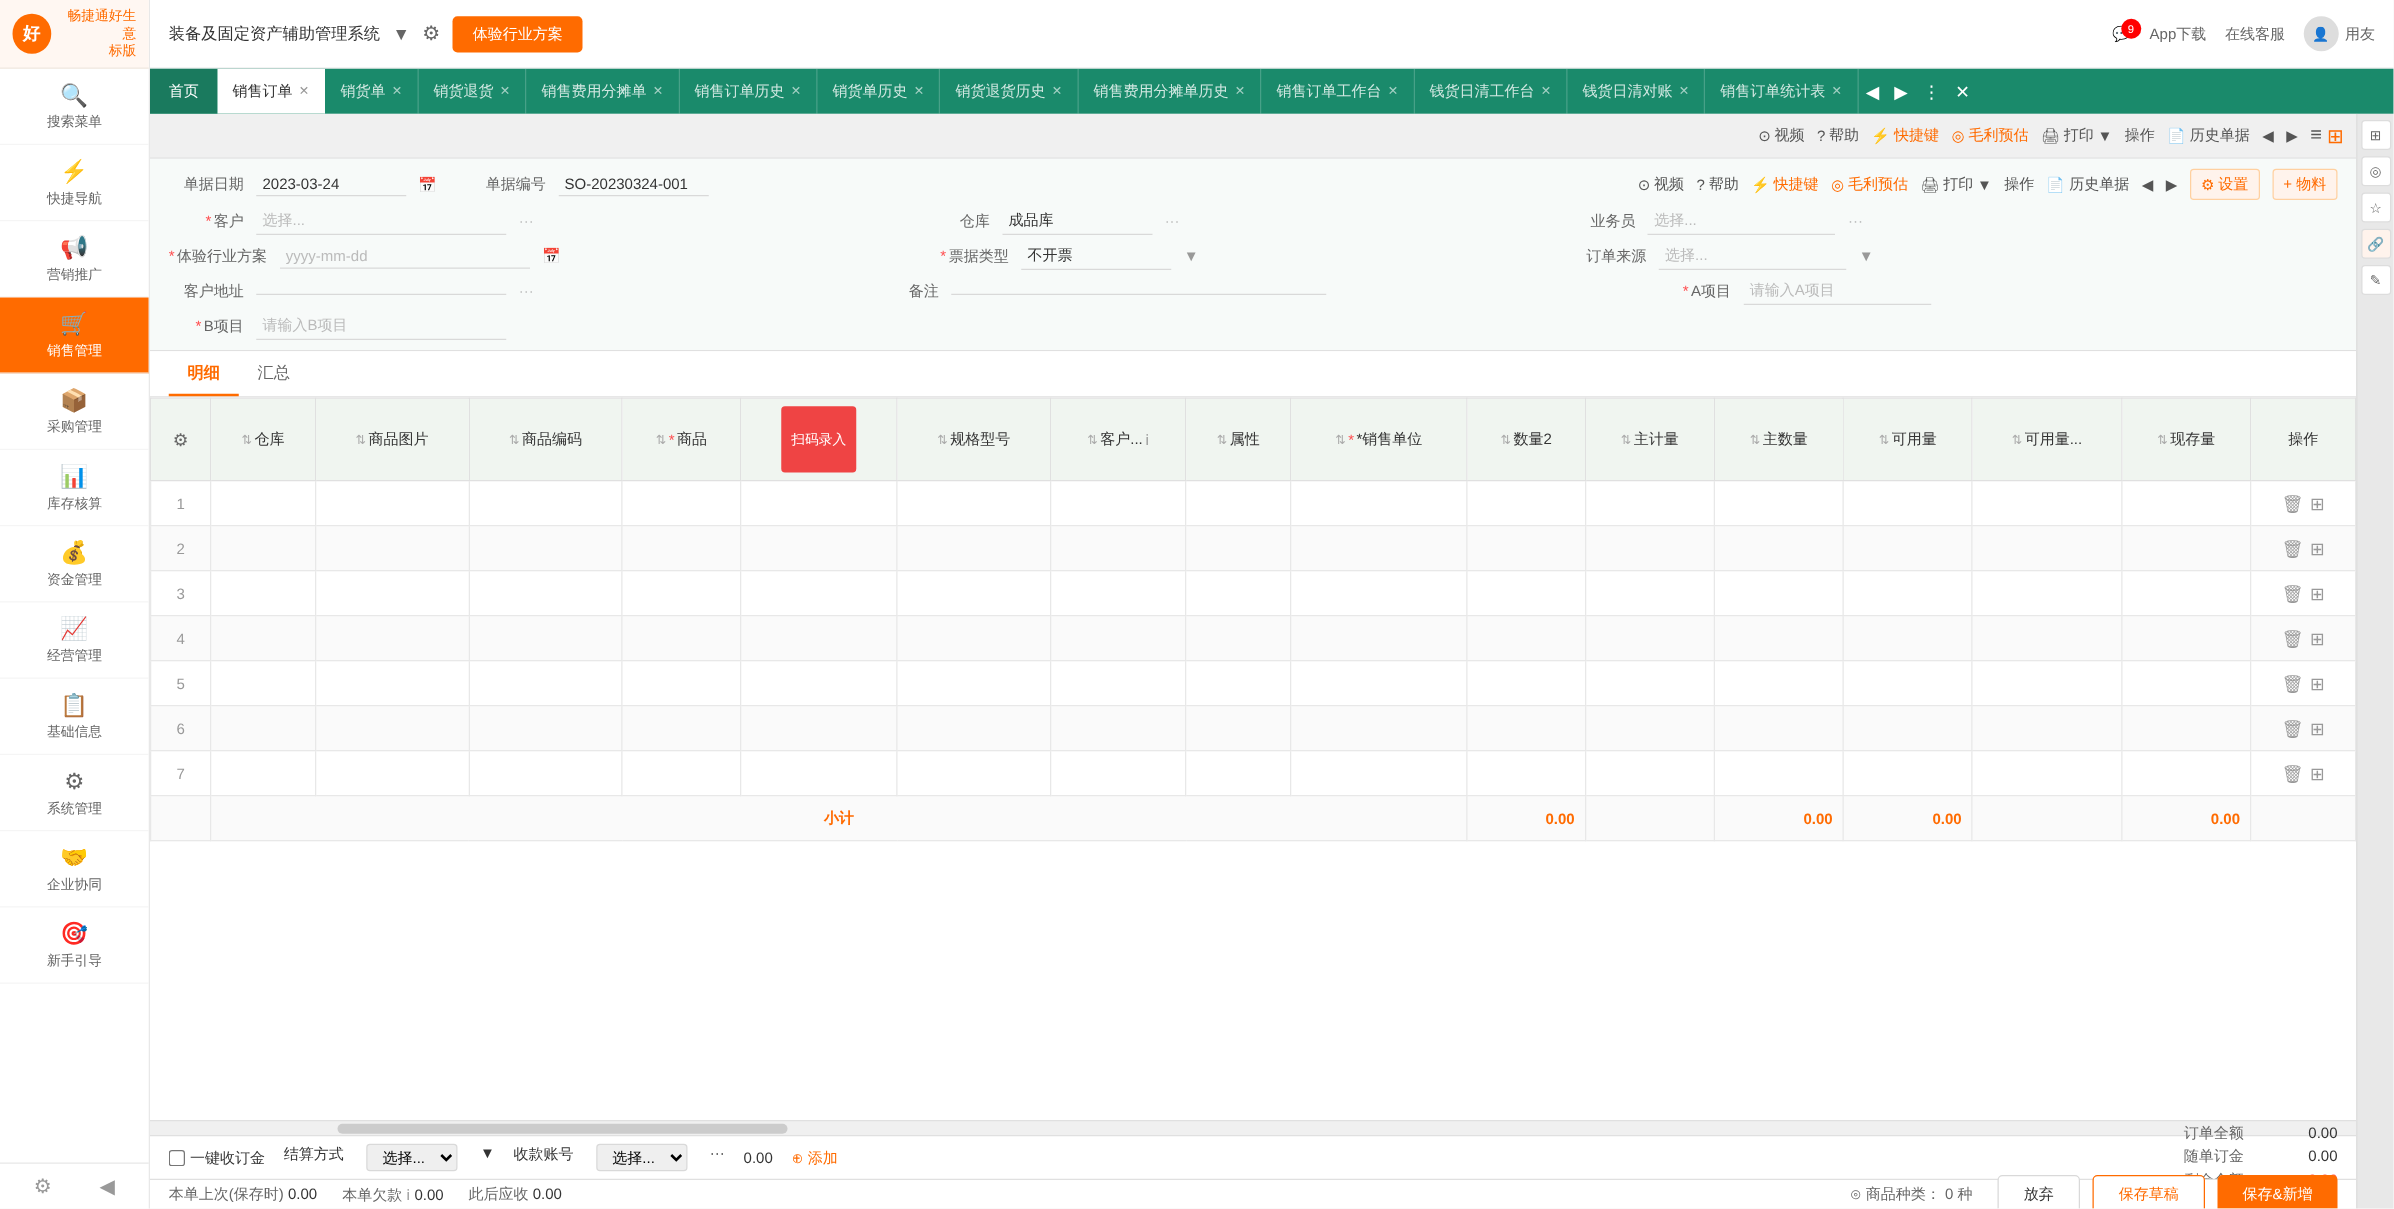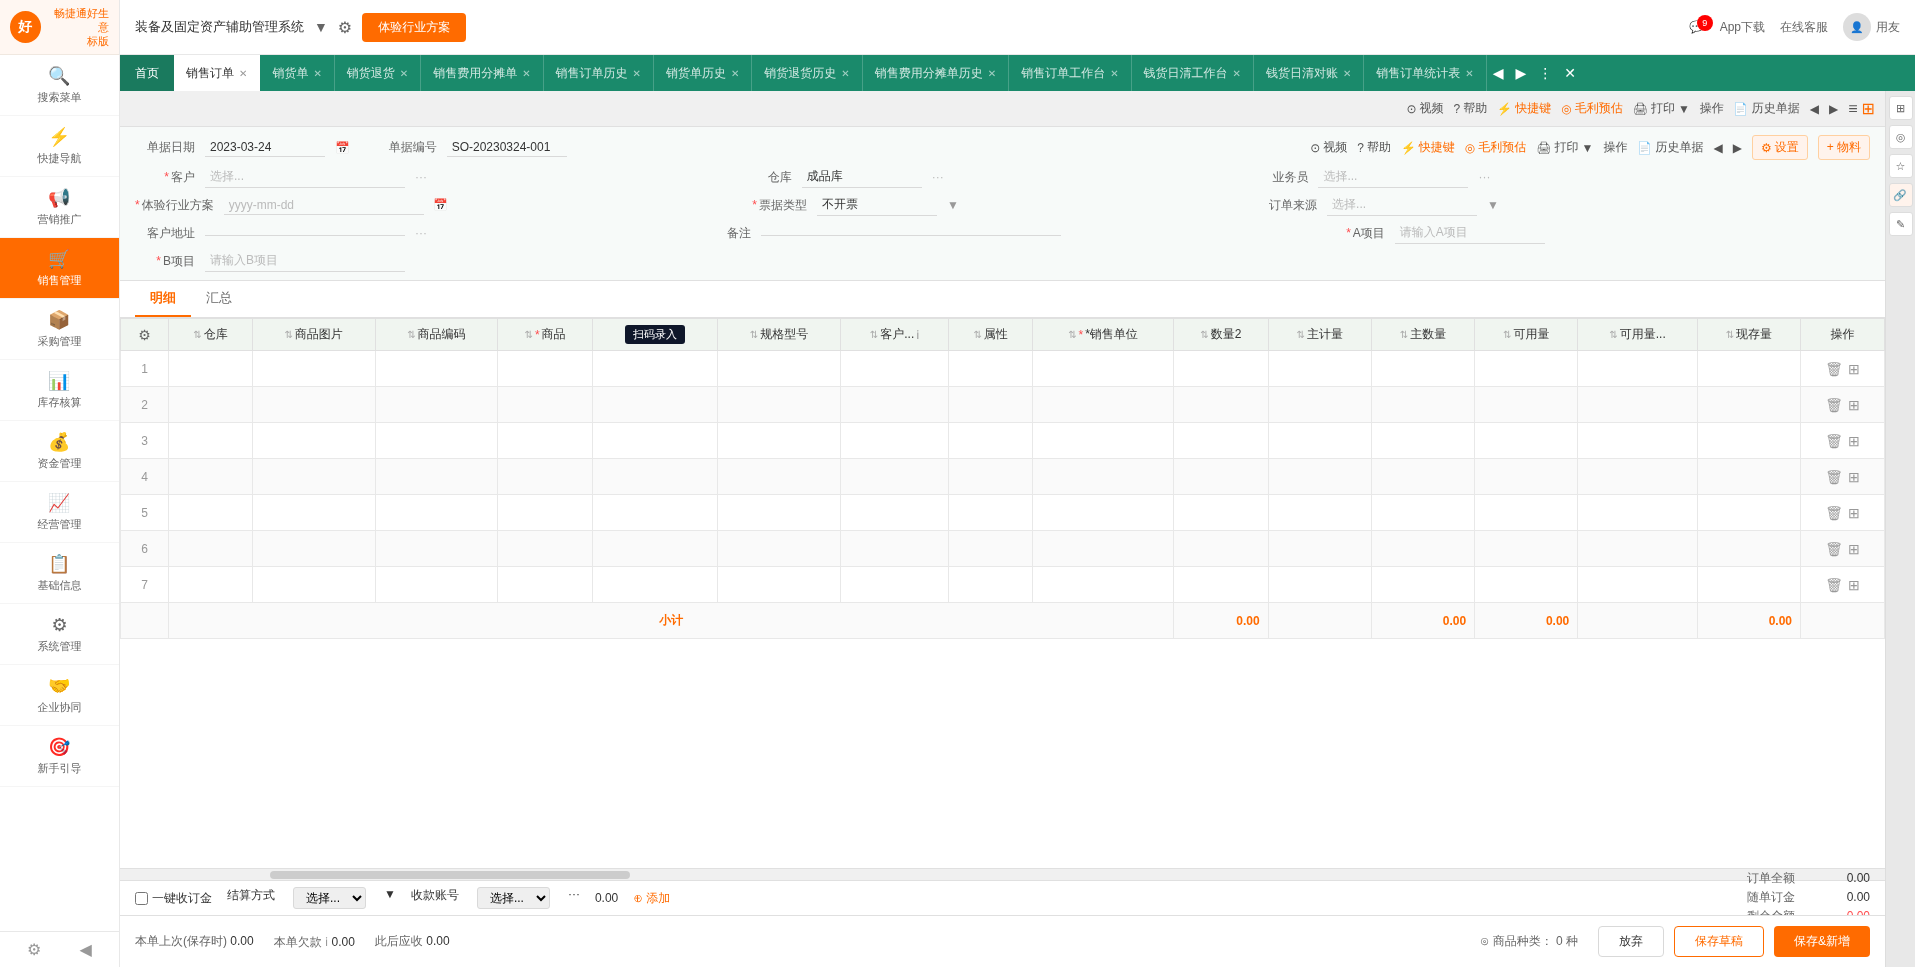--- a/index.html
+++ b/index.html
@@ -68,42 +68,42 @@
     .detail-tab { padding: 8px 15px; font-size: 13px; cursor: pointer; color: #666; border-bottom: 2px solid transparent; }
     .detail-tab.active { color: #ff6b00; border-bottom-color: #ff6b00; font-weight: bold; }
 
     
     .table-container { flex: 1; overflow: auto; }
     .data-table { width: 100%; border-collapse: collapse; font-size: 12px; }
     .data-table th { background: #f0f5f0; border: 1px solid #e0e0e0; padding: 6px 8px; text-align: center; color: #333; font-weight: normal; white-space: nowrap; position: sticky; top: 0; z-index: 2; }
     .data-table th .sort-icon { color: #aaa; font-size: 10px; }
     .data-table td { border: 1px solid #e8e8e8; padding: 6px 8px; text-align: center; color: #333; height: 36px; }
     .data-table tr:nth-child(even) td { background: #fafafa; }
-    .scan-btn { background: #0f172a; color: white; border: none; padding: 2px 8px; border-radius: 3px; font-size: 11px; cursor: pointer; }
+    .scan-btn { background: #ef4444; color: white; border: none; padding: 19px 8px; border-radius: 3px; font-size: 11px; cursor: pointer; }
     .row-num { color: #999; }
     .action-icons { display: flex; gap: 5px; justify-content: center; }
     .action-icon { color: #999; cursor: pointer; font-size: 14px; }
 
     
     .summary-row td { background: #fff8f0; font-weight: bold; color: #ff6b00; }
     .summary-label { color: #ff6b00; text-align: left; padding-left: 10px; }
 
     
     .scroll-bar-area { height: 12px; background: #f0f0f0; border-top: 1px solid #e0e0e0; }
 
     
     .bottom-payment { height: 35px; background: #fff; border-top: 1px solid #e0e0e0; display: flex; align-items: center; padding: 0 15px; gap: 15px; flex-shrink: 0; }
     .checkbox-label { display: flex; align-items: center; gap: 4px; font-size: 12px; color: #333; cursor: pointer; }
     .payment-item { display: flex; align-items: flex-start; gap: 18px; font-size: 12px; color: #333; }
     .payment-select { border: 1px solid #d9d9d9; padding: 2px 8px; border-radius: 3px; font-size: 12px; }
     .add-btn { color: #ff6b00; cursor: pointer; font-size: 12px; }
     .payment-amount { color: #333; }
 
     
-    .bottom-status { height: 52px; background: #fff; border-top: 1px solid #e0e0e0; display: flex; align-items: center; padding: 0 15px; flex-shrink: 0; }
+    .bottom-status { height: 24px; background: #fff; border-top: 1px solid #e0e0e0; display: flex; align-items: center; padding: 0 15px; flex-shrink: 0; }
     .status-items { display: flex; gap: 20px; flex: 1; }
     .status-item { font-size: 12px; color: #666; }
     .status-value { color: #333; }
     .goods-count { font-size: 12px; color: #666; }
 
     
     .right-panel { width: 30px; background: #e8e8e8; display: flex; flex-direction: column; align-items: center; padding: 5px 0; gap: 5px; border-left: 1px solid #ddd; }
     .right-panel-btn { width: 24px; height: 24px; background: #fff; border: 1px solid #ddd; border-radius: 3px; display: flex; align-items: center; justify-content: center; font-size: 11px; cursor: pointer; color: #666; }
 
     

